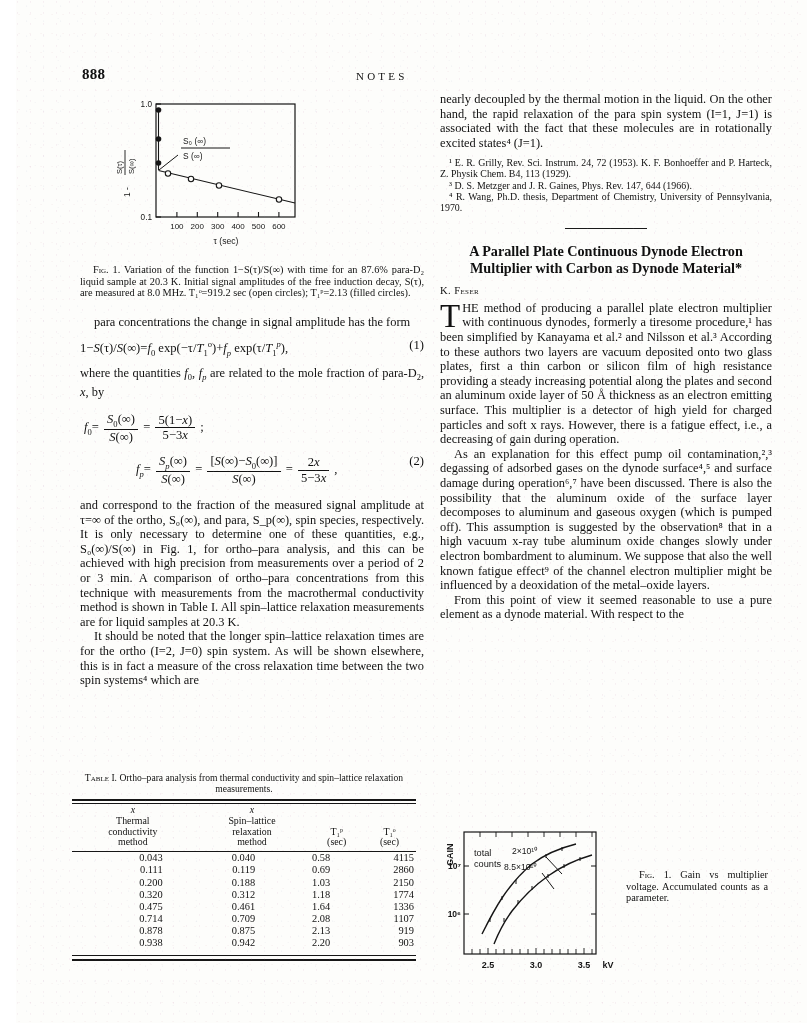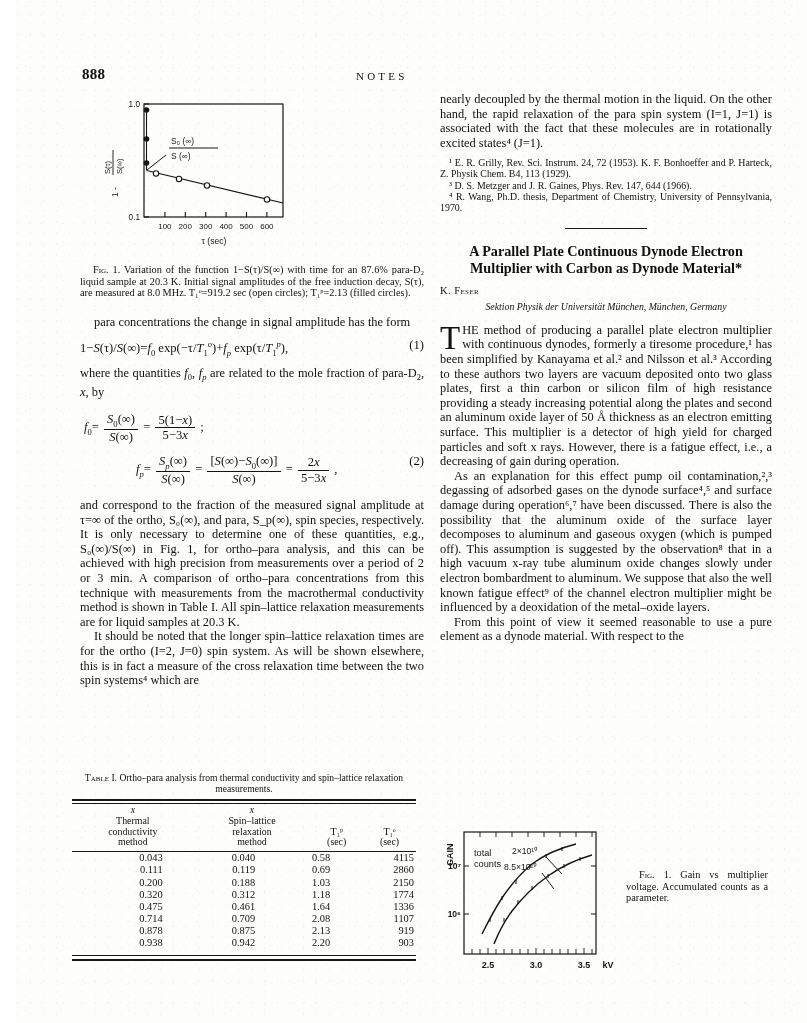--- a/index.html
+++ b/index.html
@@ -99,21 +99,21 @@
     text-align: center;
     line-height: 1.12;
     margin: 0 2px;
   }
   .frac > .num { display: block; padding: 0 3px; }
   .frac > .den { display: block; border-top: 1px solid #111; padding: 0 3px; }
 
   
   #fig1 {
     position: absolute;
-    left: 52px; top: 92px;
+    left: 64px; top: 92px;
     width: 344px; height: 172px;
   }
   #fig1 svg { display: block; }
 
   
   #tableI {
     position: absolute;
     left: 56px;
     top: 772px;
     width: 344px;
@@ -462,21 +462,20 @@
     <div class="footnotes">
       <p>¹ E. R. Grilly, Rev. Sci. Instrum. 24, 72 (1953). K. F. Bonhoeffer and P. Harteck, Z. Physik Chem. B4, 113 (1929).</p>
       <p>³ D. S. Metzger and J. R. Gaines, Phys. Rev. 147, 644 (1966).</p>
       <p>⁴ R. Wang, Ph.D. thesis, Department of Chemistry, University of Pennsylvania, 1970.</p>
     </div>
 
     <div class="fn-rule"></div>
 
     <h1 class="art-title">A Parallel Plate Continuous Dynode Electron Multiplier with Carbon as Dynode Material*</h1>
     <div class="art-author">K. Feser</div>
-    <div class="art-affil">Sektion Physik der Universität München, München, Germany</div>
 
     <p class="dropcap-para">
       <span class="dropcap">T</span><span>HE method of producing a parallel plate electron multiplier with continuous dynodes, formerly a tiresome procedure,¹ has been simplified by Kanayama et al.² and Nilsson et al.³ According to these authors two layers are vacuum deposited onto two glass plates, first a thin carbon or silicon film of high resistance providing a steady increasing potential along the plates and second an aluminum oxide layer of 50 Å thickness as an electron emitting surface. This multiplier is a detector of high yield for charged particles and soft x rays. However, there is a fatigue effect, i.e., a decreasing of gain during operation.</span>
     </p>
     <p class="body" style="margin-top:0;">As an explanation for this effect pump oil contamination,²,³ degassing of adsorbed gases on the dynode surface⁴,⁵ and surface damage during operation⁶,⁷ have been discussed. There is also the possibility that the aluminum oxide of the surface layer decomposes to aluminum and gaseous oxygen (which is pumped off). This assumption is suggested by the observation⁸ that in a high vacuum x-ray tube aluminum oxide changes slowly under electron bombardment to aluminum. We suppose that also the well known fatigue effect⁹ of the channel electron multiplier might be influenced by a deoxidation of the metal–oxide layers.</p>
     <p class="body">From this point of view it seemed reasonable to use a pure element as a dynode material. With respect to the</p>
   </div>
 
   <div id="fig2">
     <div class="plotwrap">

